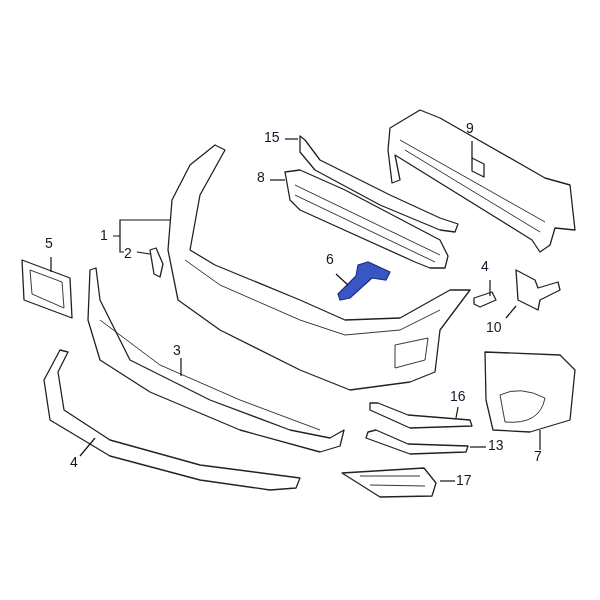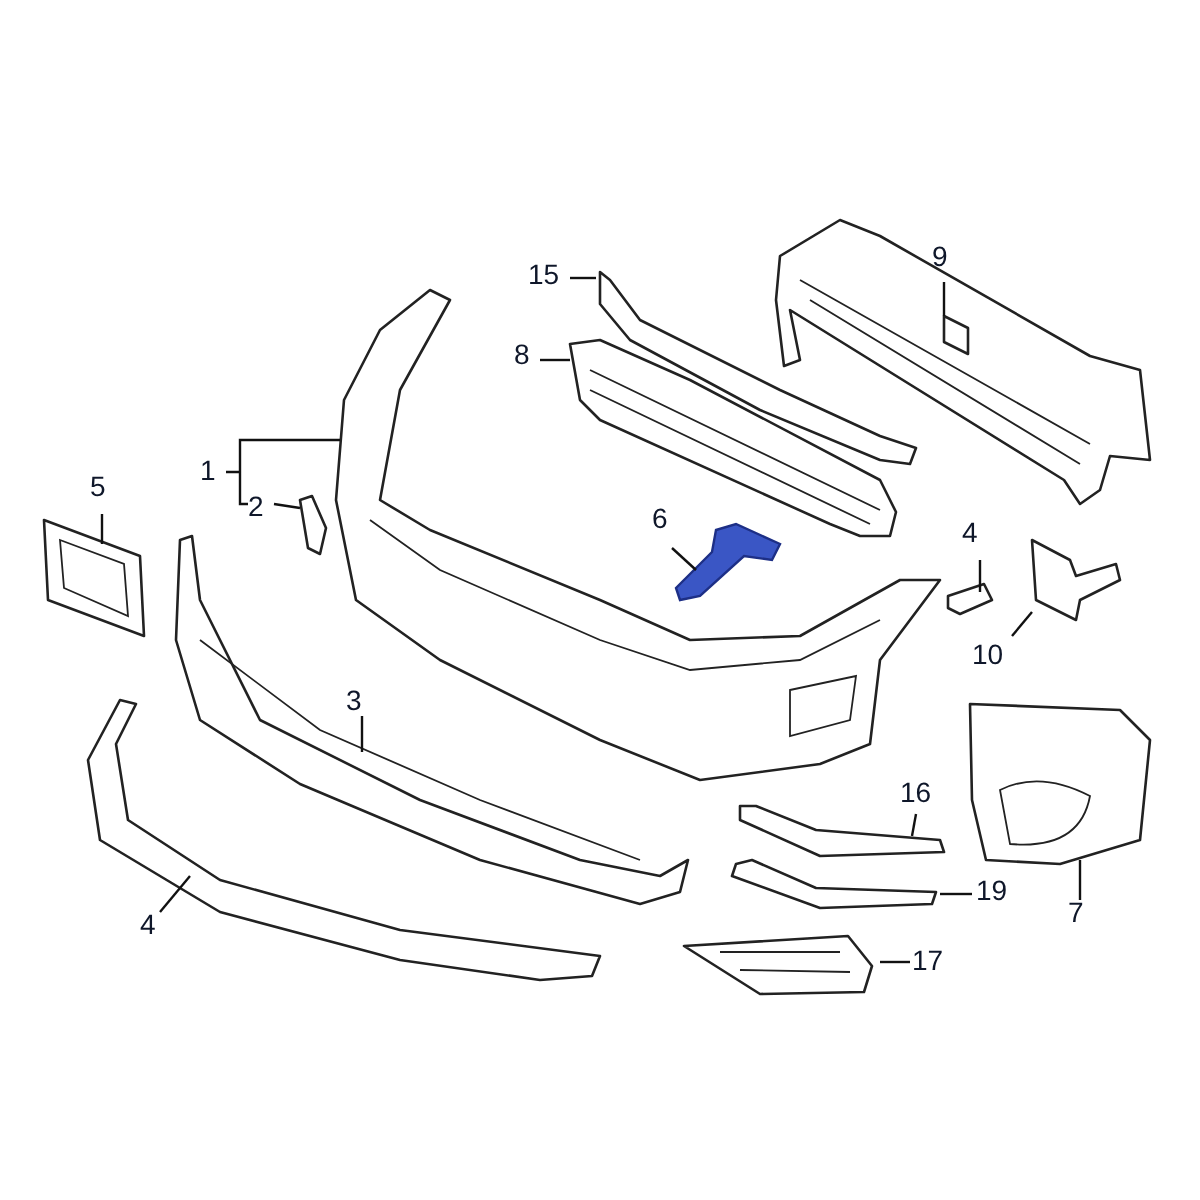--- a/index.html
+++ b/index.html
@@ -108,16 +108,16 @@
 <span class="callout" style="left:173px;top:343px">3</span>
 <span class="callout" style="left:70px;top:455px">4</span>
 <span class="callout" style="left:45px;top:236px">5</span>
 <span class="callout" style="left:326px;top:252px">6</span>
 <span class="callout" style="left:534px;top:449px">7</span>
 <span class="callout" style="left:257px;top:170px">8</span>
 <span class="callout" style="left:466px;top:121px">9</span>
 <span class="callout" style="left:481px;top:259px">4</span>
 <span class="callout" style="left:486px;top:320px">10</span>
 <span class="callout" style="left:456px;top:473px">17</span>
-<span class="callout" style="left:488px;top:438px">19</span>
+<span class="callout" style="left:488px;top:438px">13</span>
 <span class="callout" style="left:450px;top:389px">16</span>
 <span class="callout" style="left:264px;top:130px">15</span>
 </div>
 
 </body></html>

